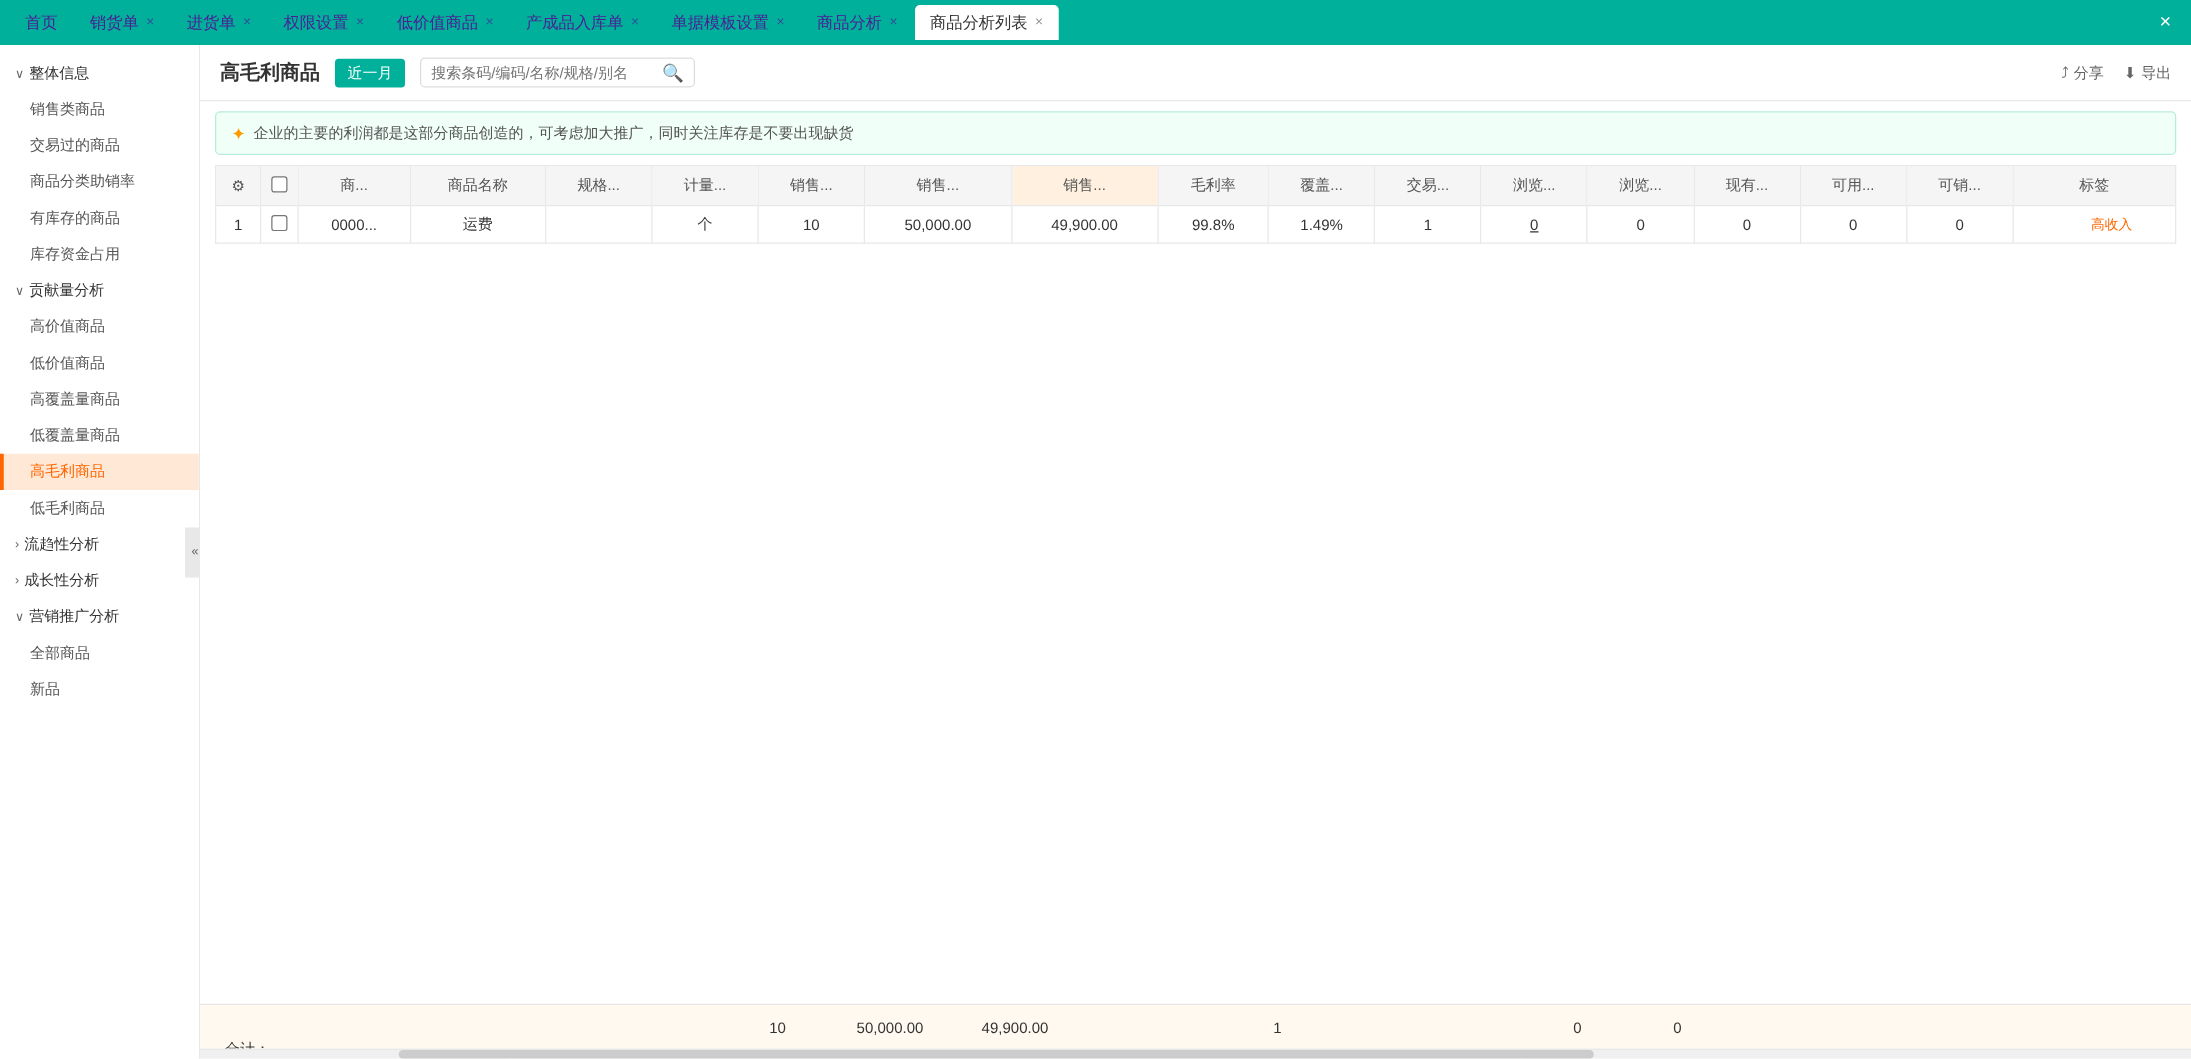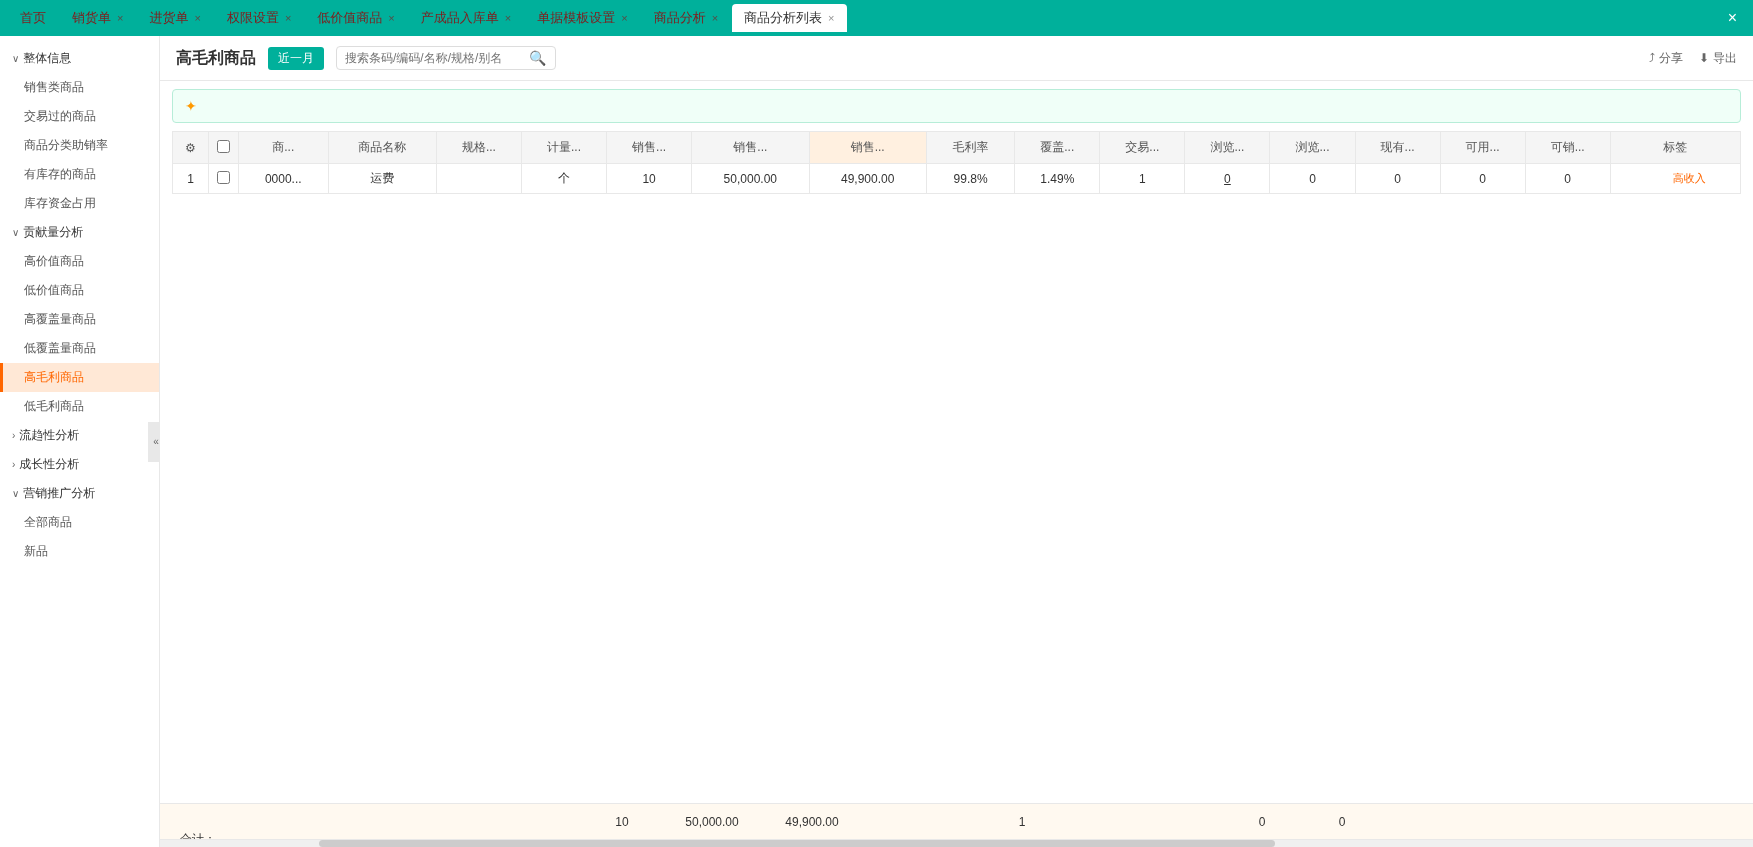--- a/index.html
+++ b/index.html
@@ -15,21 +15,21 @@
       gap: 2px;
       position: relative;
     }
     .nav-tab {
       height: 28px;
       padding: 0 12px;
       display: flex;
       align-items: center;
       gap: 6px;
       cursor: pointer;
-      color: #7f1d1d;
+      color: #4c1d95;
       font-size: 13px;
       border-radius: 4px 4px 0 0;
       white-space: nowrap;
     }
     .nav-tab.active {
       background: #fff;
       color: #333;
       justify-content: flex-end;
     }
     .nav-tab .close-icon {
@@ -371,20 +371,21 @@
         </div>
         <div class="action-btn">
           <span>⬇</span>
           <span>导出</span>
         </div>
       </div>
     </div>
 
     <div class="tip-banner">
       <span class="tip-icon">✦</span>
+      <span>企业的主要的利润都是这部分商品创造的，可考虑加大推广，同时关注库存是不要出现缺货</span>
     </div>
 
     <div class="table-wrapper">
       <table>
         <thead>
           <tr>
             <th style="width:36px;">⚙</th>
             <th style="width:30px;"><input type="checkbox" style=""></th>
             <th><span>商...</span></th>
             <th><span>商品名称</span></th>

